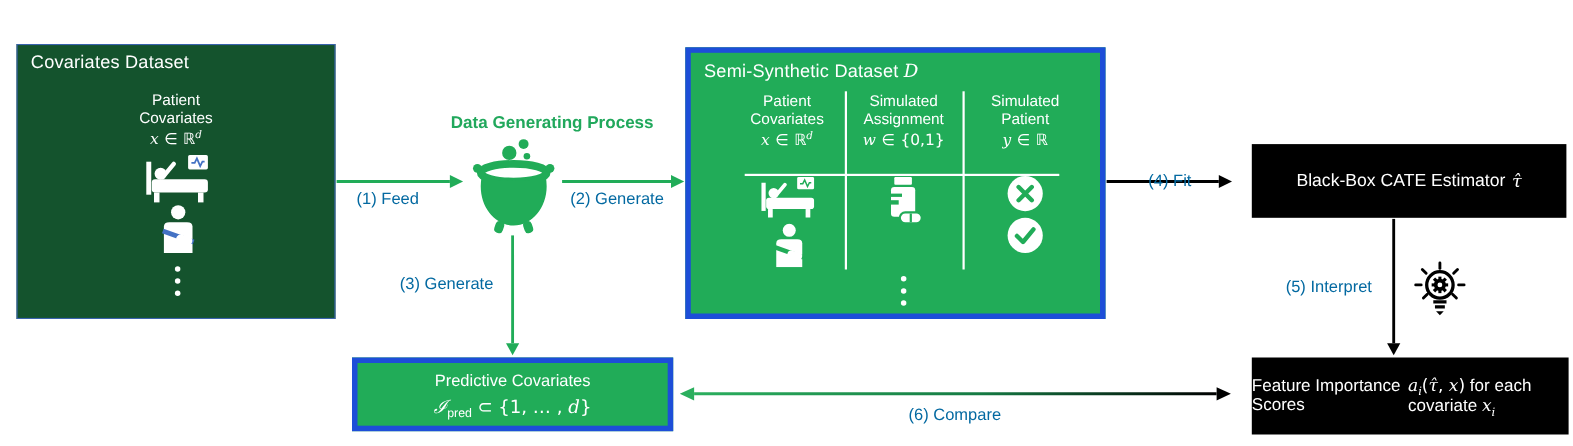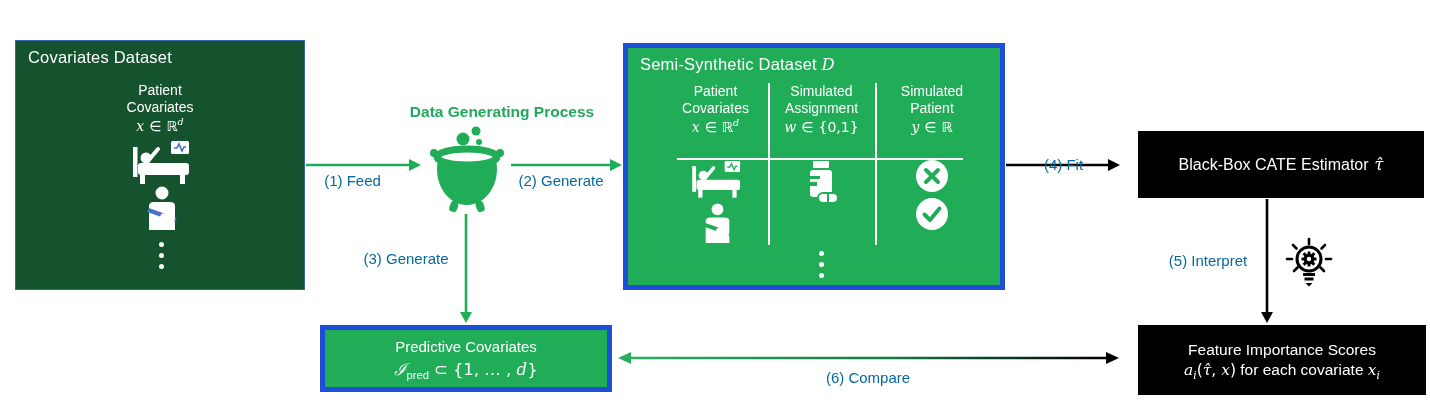--- a/index.html
+++ b/index.html
@@ -35,21 +35,21 @@
   
   .vdots span{display:block;width:5px;height:5px;border-radius:50%;background:#fff;margin:6px auto 0 auto;}
   .vdots span:first-child{margin-top:0;}
 
   
   .alabel{position:absolute;font-size:15px;color:#0369a1;text-align:center;}
   .dgp-label{position:absolute;font-size:15.5px;font-weight:600;color:#21A85C;text-align:center;}
 
   
   .bb-text{position:absolute;inset:0;display:flex;align-items:center;justify-content:center;color:#fff;font-size:16px;}
-  .bb-stack{position:absolute;inset:0;display:flex;flex-direction:column;align-items:center;justify-content:center;color:#fff;gap:2px;}
+  .bb-stack{position:absolute;inset:0;display:flex;flex-direction:row;align-items:center;justify-content:center;color:#fff;gap:2px;}
   .bb-line1{font-size:15.5px;}
   .bb-formula{font-size:15.5px;}
   .gb-stack{position:absolute;inset:0;display:flex;flex-direction:column;align-items:center;justify-content:center;color:#fff;gap:2px;border-radius:10px;}
   .gb-line1{font-size:15px;}
   .gb-formula{font-size:16.5px;}
   .tau{font-family:"DejaVu Serif","Liberation Serif",serif;font-style:italic;margin-left:6px;}
 </style>
 </head>
 <body>
 

